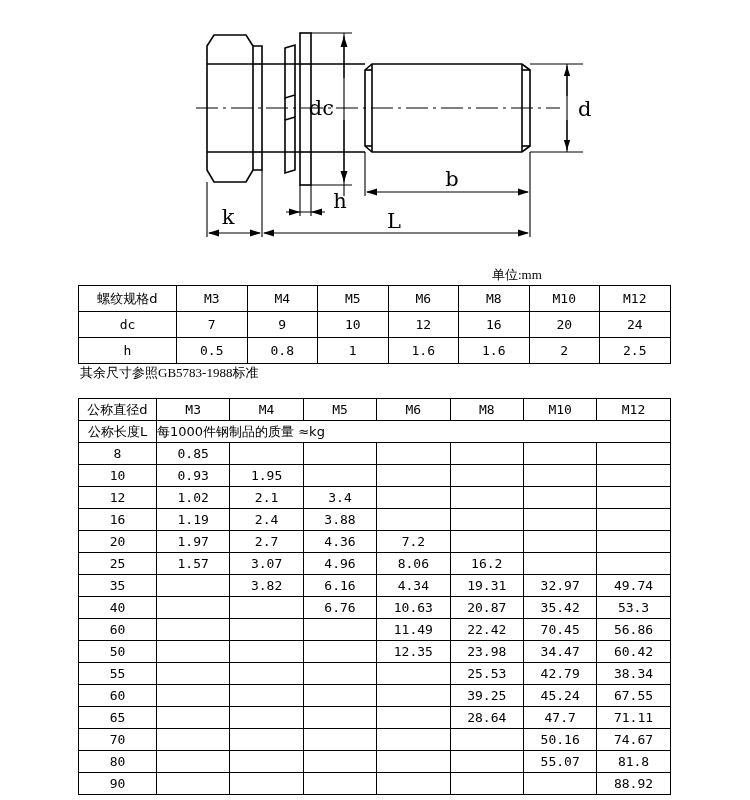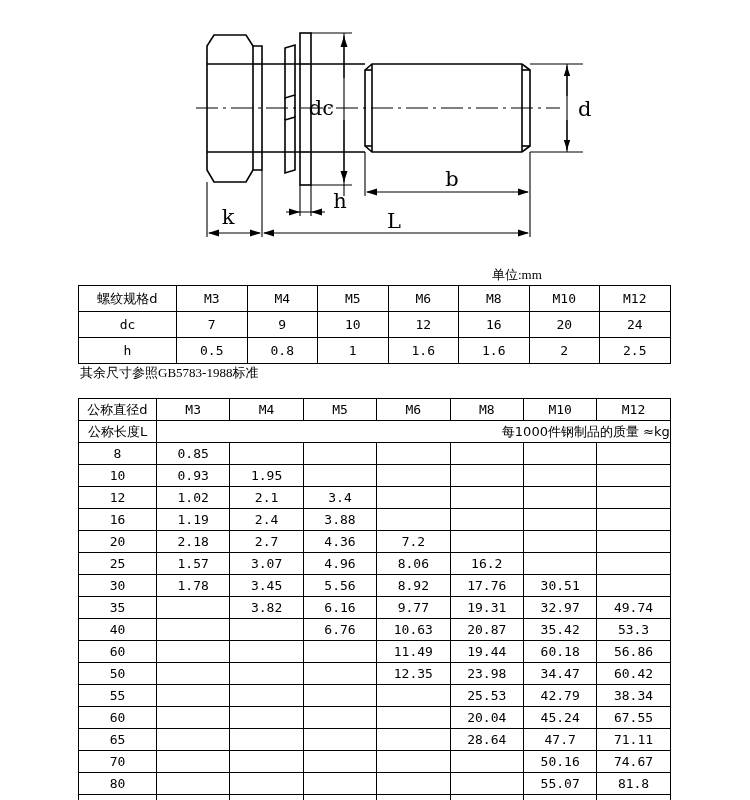--- a/index.html
+++ b/index.html
@@ -101,21 +101,21 @@
     height: 21px;
     line-height: 21px;
   }
   #mass-table .lenhead {
     width: 78px;
   }
   #mass-table .masscol {
     width: 73.4px;
   }
   #mass-table .span-head {
-    text-align: right;
+    text-align: left;
     font-family: "DejaVu Sans", "Liberation Sans", sans-serif;
     font-size: 13px;
   }
 </style>
 </head>
 <body>
 
 <div id="drawing-area">
   <svg id="drawing-svg" width="750" height="262" viewBox="0 0 750 262">
     <g fill="none" stroke="#000000" stroke-width="1.6" stroke-linejoin="miter" stroke-linecap="butt">
@@ -347,76 +347,66 @@
         <td>1.19</td>
         <td>2.4</td>
         <td>3.88</td>
         <td></td>
         <td></td>
         <td></td>
         <td></td>
       </tr>
       <tr>
         <td>20</td>
-        <td>2.18</td>
+        <td>1.97</td>
         <td>2.7</td>
         <td>4.36</td>
         <td>7.2</td>
         <td></td>
         <td></td>
         <td></td>
       </tr>
       <tr>
         <td>25</td>
         <td>1.57</td>
         <td>3.07</td>
         <td>4.96</td>
         <td>8.06</td>
         <td>16.2</td>
         <td></td>
         <td></td>
       </tr>
       <tr>
-        <td>30</td>
-        <td>1.78</td>
-        <td>3.45</td>
-        <td>5.56</td>
-        <td>8.92</td>
-        <td>17.76</td>
-        <td>30.51</td>
-        <td></td>
-      </tr>
-      <tr>
         <td>35</td>
         <td></td>
         <td>3.82</td>
         <td>6.16</td>
-        <td>9.77</td>
+        <td>4.34</td>
         <td>19.31</td>
         <td>32.97</td>
         <td>49.74</td>
       </tr>
       <tr>
         <td>40</td>
         <td></td>
         <td></td>
         <td>6.76</td>
         <td>10.63</td>
         <td>20.87</td>
         <td>35.42</td>
         <td>53.3</td>
       </tr>
       <tr>
         <td>60</td>
         <td></td>
         <td></td>
         <td></td>
         <td>11.49</td>
-        <td>19.44</td>
-        <td>60.18</td>
+        <td>22.42</td>
+        <td>70.45</td>
         <td>56.86</td>
       </tr>
       <tr>
         <td>50</td>
         <td></td>
         <td></td>
         <td></td>
         <td>12.35</td>
         <td>23.98</td>
         <td>34.47</td>
@@ -431,21 +421,21 @@
         <td>25.53</td>
         <td>42.79</td>
         <td>38.34</td>
       </tr>
       <tr>
         <td>60</td>
         <td></td>
         <td></td>
         <td></td>
         <td></td>
-        <td>20.04</td>
+        <td>39.25</td>
         <td>45.24</td>
         <td>67.55</td>
       </tr>
       <tr>
         <td>65</td>
         <td></td>
         <td></td>
         <td></td>
         <td></td>
         <td>28.64</td>

